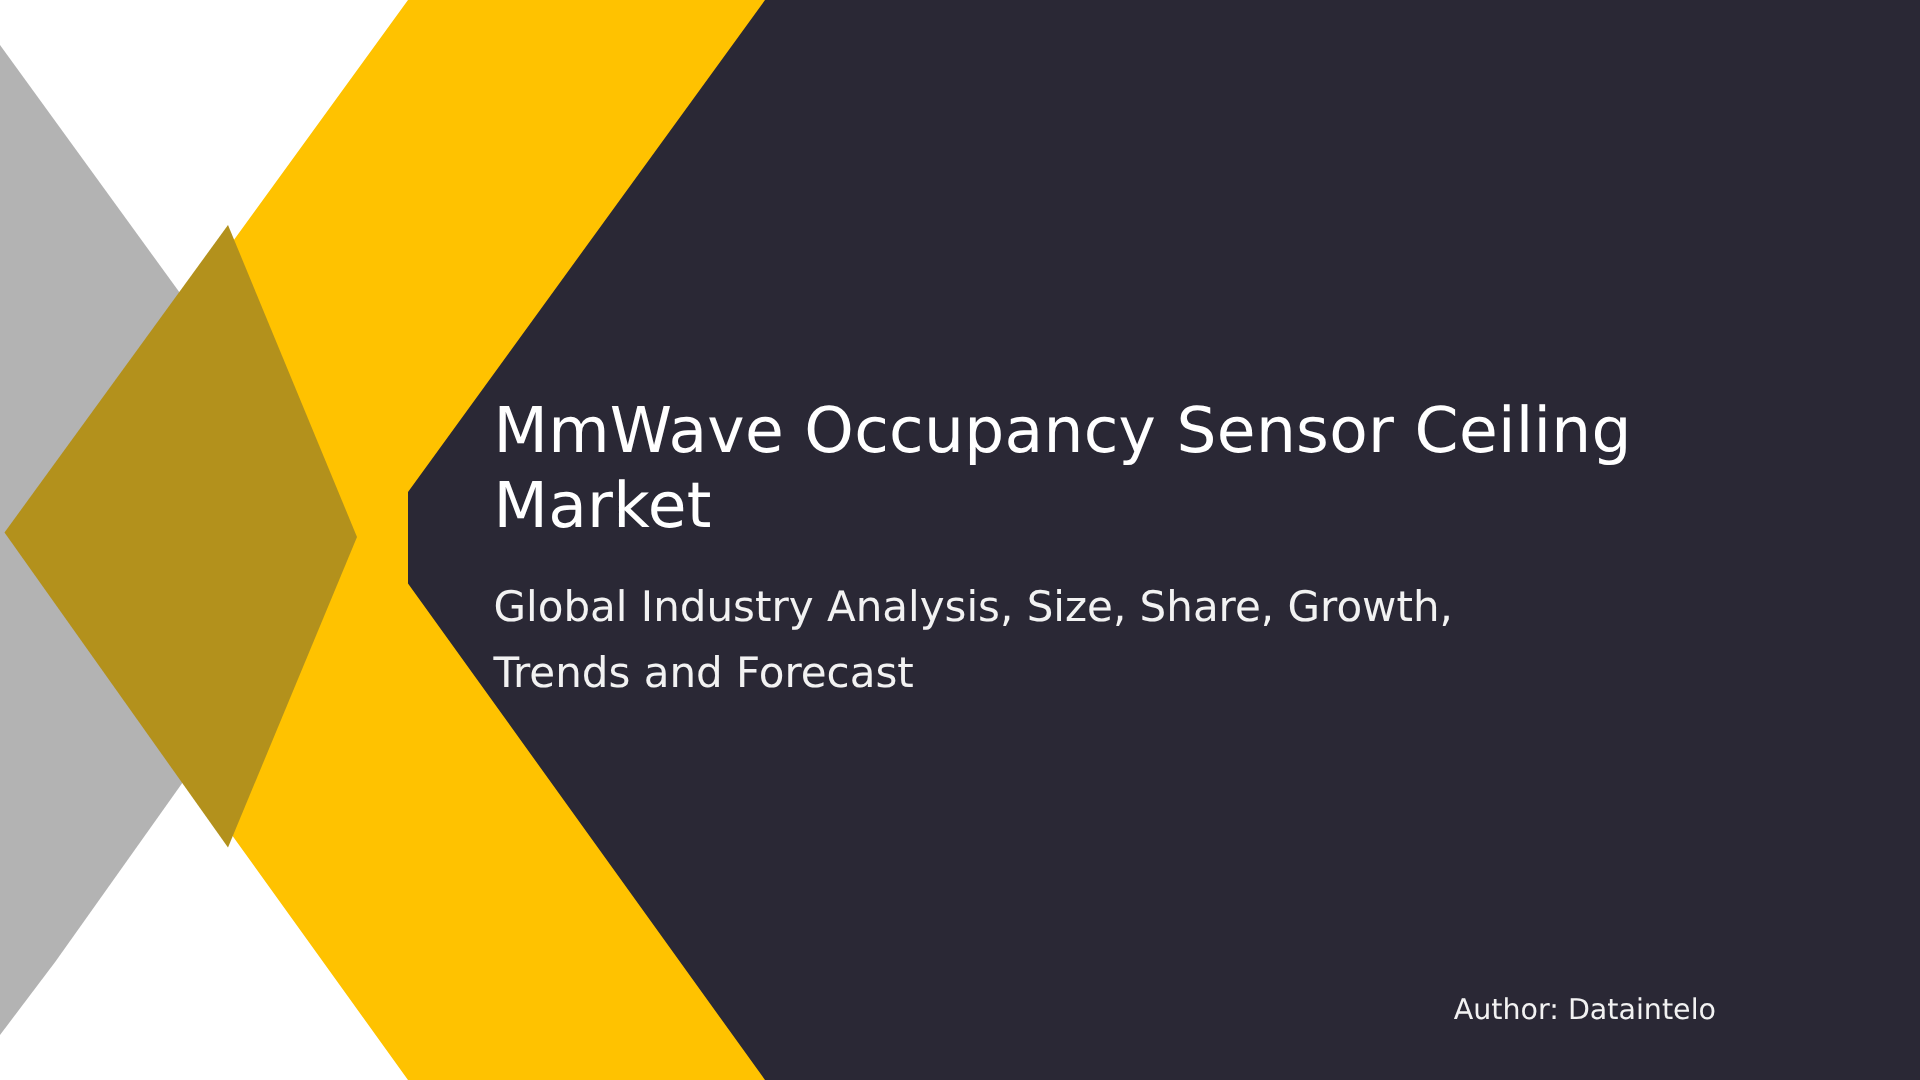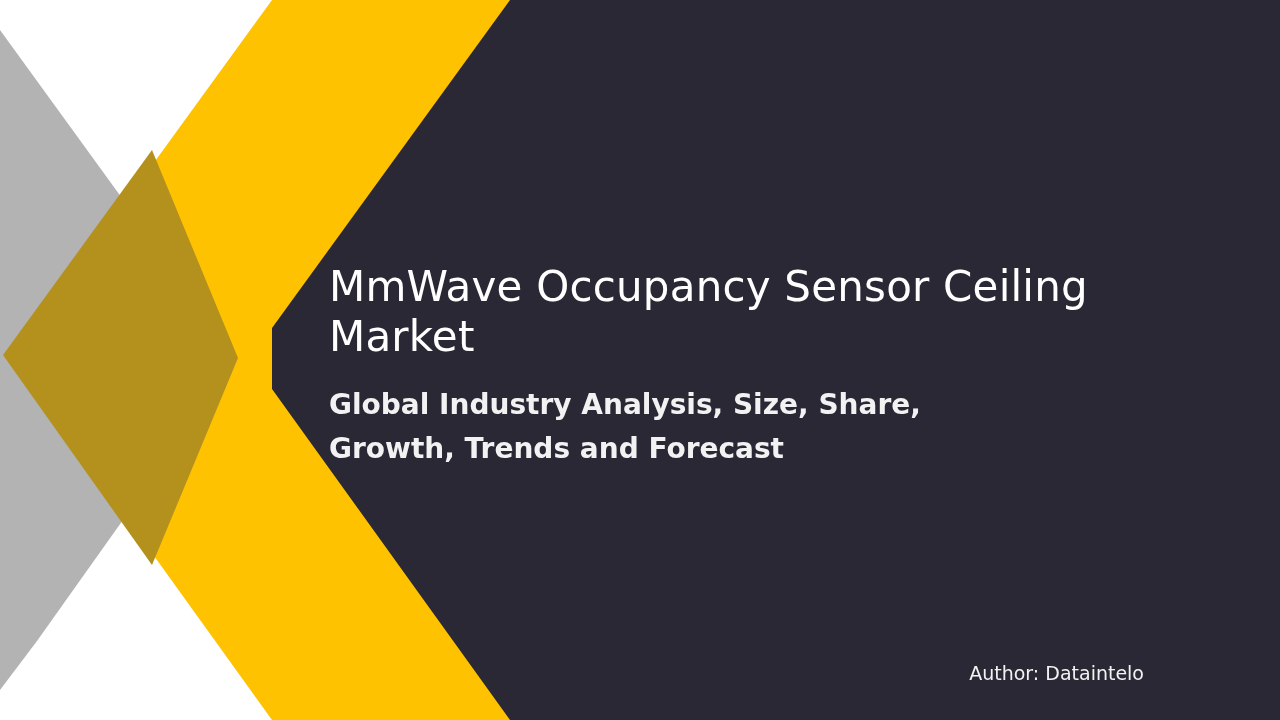--- a/index.html
+++ b/index.html
@@ -44,21 +44,21 @@
     font-family: "DejaVu Sans", sans-serif;
   }
   #subtitle {
     position: absolute;
     left: 329px;
     top: 383px;
     width: 700px;
     margin: 0;
     color: #f2f2f2;
     font-size: 28px;
-    font-weight: 700;
+    font-weight: 400;
     line-height: 1.58;
     font-family: "DejaVu Sans", sans-serif;
   }
   #author {
     position: absolute;
     right: 124px;
     bottom: 24px;
     margin: 12px;
     color: #f2f2f2;
     font-size: 19px;

